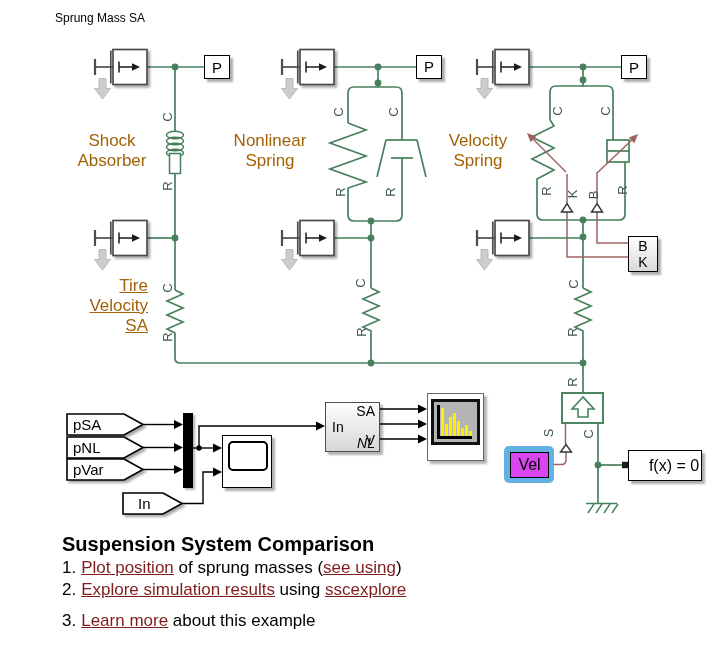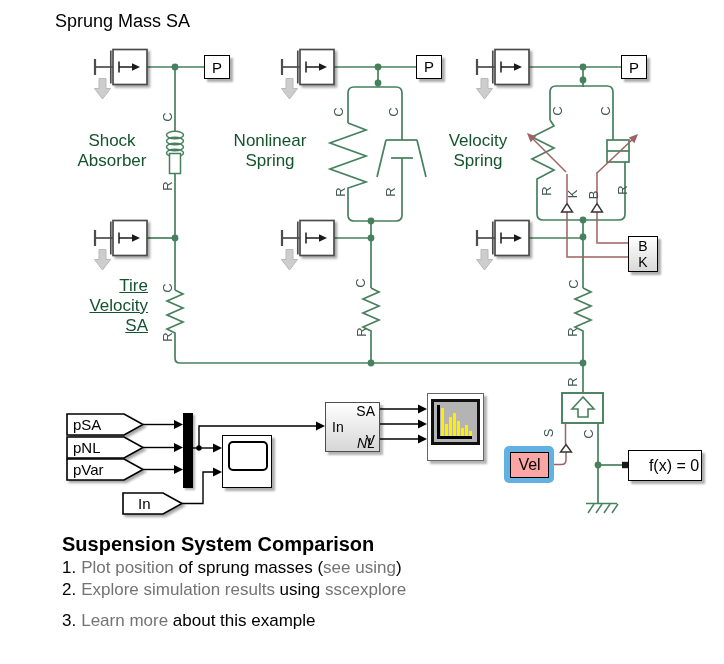--- a/index.html
+++ b/index.html
@@ -6,39 +6,39 @@
   #canvas{position:relative;width:724px;height:664px;background:#ffffff;
           font-family:"Liberation Sans",sans-serif;overflow:hidden;}
   svg.layer{position:absolute;left:0;top:0;}
   .abs{position:absolute;}
   .blk{position:absolute;background:#fff;border:1.7px solid #000;
        box-shadow:2.5px 2.5px 2px rgba(0,0,0,.32);
        display:flex;align-items:center;justify-content:center;box-sizing:border-box;}
   .pblk{font-size:15px;}
   .pl{position:absolute;width:16px;height:14px;font-size:13px;color:#3E574F;
       transform:rotate(-90deg);display:flex;align-items:center;justify-content:center;}
-  .blklabel{position:absolute;font-size:17px;color:#14532d;line-height:20px;}
+  .blklabel{position:absolute;font-size:17px;color:#a16207;line-height:20px;}
   .center{text-align:center;} .right{text-align:right;}
   .tagtext{position:absolute;font-size:15px;color:#000;}
-  .link{color:#737373;cursor:pointer;}
+  .link{color:#7f1d1d;text-decoration:underline;cursor:pointer;}
   .footer-line{position:absolute;font-size:17px;color:#000;white-space:nowrap;}
   .num{margin-right:5px;}
   #mux{position:absolute;left:183px;top:413px;width:10px;height:75px;background:#000;
        box-shadow:2px 2px 2px rgba(0,0,0,.3);}
   #subsystem{position:absolute;left:325px;top:402px;width:55px;height:50px;
        background:linear-gradient(#ffffff,#d6d6d6);border:1.5px solid #4e4e4e;
        box-shadow:2.5px 2.5px 2px rgba(0,0,0,.3);font-size:14px;box-sizing:border-box;}
   #subsystem span{position:absolute;line-height:15px;}
   #bk{position:absolute;left:628px;top:236px;width:30px;height:36px;
       background:linear-gradient(#ffffff,#d9d9d9);border:1.6px solid #000;
       box-shadow:2.5px 2.5px 2px rgba(0,0,0,.32);font-size:14px;line-height:16px;
       text-align:center;box-sizing:border-box;padding-top:1px;}
   #vel-hl{position:absolute;left:504px;top:446px;width:50px;height:37px;background:#62B1E0;
       border-radius:5px;}
-  #vel{position:absolute;left:510px;top:452px;width:39px;height:26px;background:#fca5a5;
+  #vel{position:absolute;left:510px;top:452px;width:39px;height:26px;background:#d946ef;
       border:1.8px solid #000;display:flex;align-items:center;justify-content:center;
       font-size:16px;box-sizing:border-box;}
   #solver{left:628px;top:450px;width:74px;height:31px;font-size:16px;padding-left:18px;}
   #scope{left:222px;top:435px;width:50px;height:53px;}
   #scope .screen{position:absolute;left:5px;top:5px;width:36px;height:26px;
       border:2px solid #000;border-radius:5px;background:#fff;}
   #spectrum{position:absolute;left:427px;top:393px;width:57px;height:68px;background:#fff;
       border:1.4px solid #666;box-shadow:2.5px 2.5px 2px rgba(0,0,0,.3);box-sizing:border-box;}
   #spec-frame{position:absolute;left:3px;top:5px;width:49px;height:46px;
       border:3px solid #111;background:#b4b4b4;box-sizing:border-box;}
@@ -255,21 +255,21 @@
   </g>
 
   <g stroke="#000000" stroke-width="1.6" fill="#ffffff" filter="url(#ds)">
     <polygon points="67,414 124,414 143,424.5 124,435 67,435"></polygon>
     <polygon points="67,437 124,437 143,447.5 124,458 67,458"></polygon>
     <polygon points="67,459 124,459 143,469.5 124,480 67,480"></polygon>
     <polygon points="123,493 163,493 182,503.5 163,514 123,514"></polygon>
   </g>
 </svg>
 
-<div class="abs" style="left:55px;top:11px;font-size:18px;">Sprung Mass SA</div>
+<div class="abs" style="left:55px;top:11px;font-size:12px;">Sprung Mass SA</div>
 
 <div class="blk pblk" style="left:204px;top:55px;width:26px;height:24px;">P</div>
 <div class="blk pblk" style="left:416px;top:54.5px;width:26px;height:24px;">P</div>
 <div class="blk pblk" style="left:621px;top:55px;width:26px;height:24px;">P</div>
 
 <div id="bk">
   <div>B</div>
   <div>K</div>
 </div>
 

